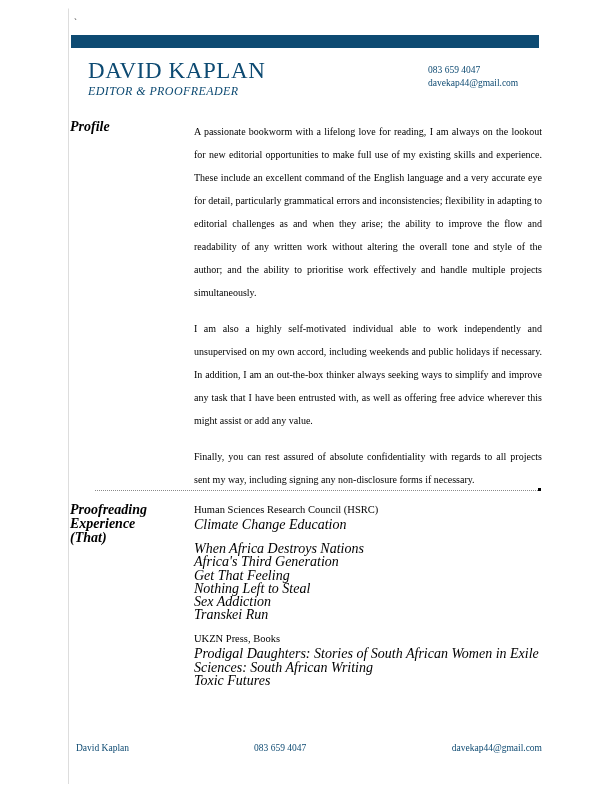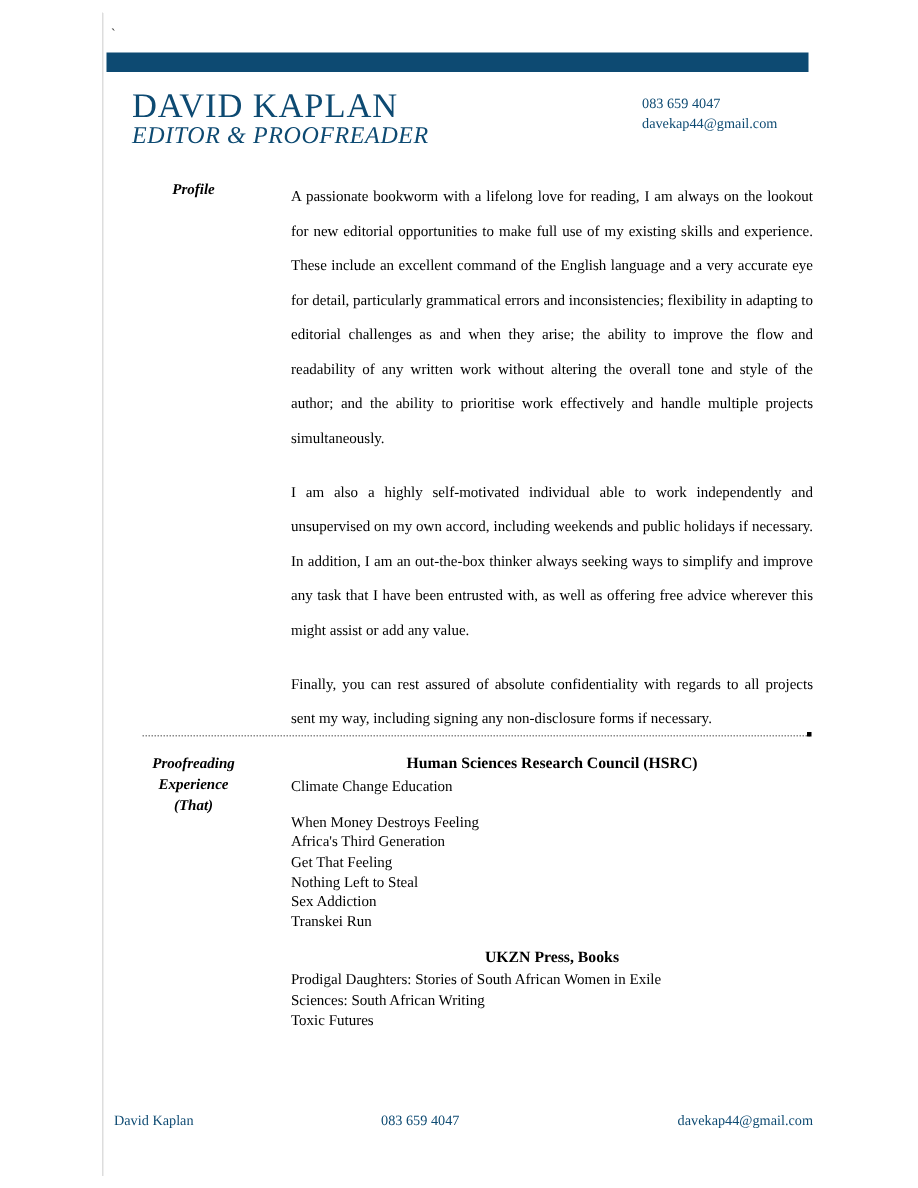--- a/index.html
+++ b/index.html
@@ -64,21 +64,21 @@
   .name {
     font-family: "Liberation Serif", "DejaVu Serif", serif;
     font-size: 23px;
     line-height: 25px;
     letter-spacing: 0.6px;
     color: #0d4a72;
     font-weight: normal;
   }
   .role {
     font-family: "Liberation Serif", "DejaVu Serif", serif;
-    font-size: 16px;
+    font-size: 12px;
     line-height: 14px;
     font-style: italic;
     letter-spacing: 0.4px;
     color: #0d4a72;
     margin-top: 1px;
   }
 
   .contact-block {
     position: absolute;
     left: 428px;
@@ -93,25 +93,24 @@
   .section {
     position: absolute;
     left: 70px;
     width: 472px;
   }
   .sec-label {
     position: absolute;
     left: 0px;
     top: 0px;
     width: 118px;
-    font-size: 10px;
+    font-size: 14px;
     line-height: 14px;
     font-weight: bold;
     font-style: italic;
-    text-align: center;
   }
   .sec-body {
     position: absolute;
     left: 124px;
     top: 0px;
     width: 348px;
   }
 
   .para {
     font-size: 10px;
@@ -138,27 +137,27 @@
     background: #000000;
   }
 
   .job {
     margin-bottom: 11px;
   }
   .job:last-child { margin-bottom: 0; }
   .job-title {
     font-size: 10.5px;
     line-height: 14px;
-    font-weight: bold;
+    font-weight: normal;
     margin-bottom: 1px;
-    text-align: center;
   }
   .book {
-    font-size: 10px;
+    font-size: 14px;
     line-height: 13.2px;
+    font-style: italic;
   }
 
   .footer {
     position: absolute;
     left: 70px;
     top: 741px;
     width: 472px;
     height: 14px;
     color: #0d4a72;
     font-size: 9.5px;
@@ -208,21 +207,21 @@
       <div>(That)</div>
     </div>
     <div class="sec-body">
 
       <div class="job">
         <div class="job-title">Human Sciences Research Council (HSRC)</div>
         <div class="book">Climate Change Education</div>
       </div>
 
       <div class="job">
-        <div class="book">When Money Destroys Feeling</div>
+        <div class="book">When Africa Destroys Nations</div>
         <div class="book">Africa's Third Generation</div>
         <div class="book">Get That Feeling</div>
         <div class="book">Nothing Left to Steal</div>
         <div class="book">Sex Addiction</div>
         <div class="book">Transkei Run</div>
       </div>
 
       <div class="job">
         <div class="job-title">UKZN Press, Books</div>
         <div class="book">Prodigal Daughters: Stories of South African Women in Exile</div>

